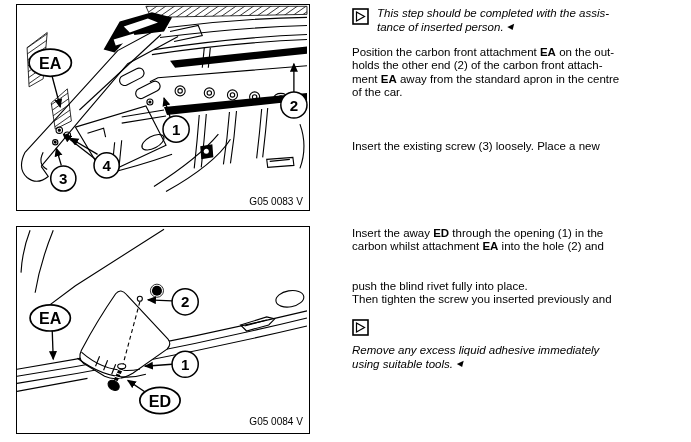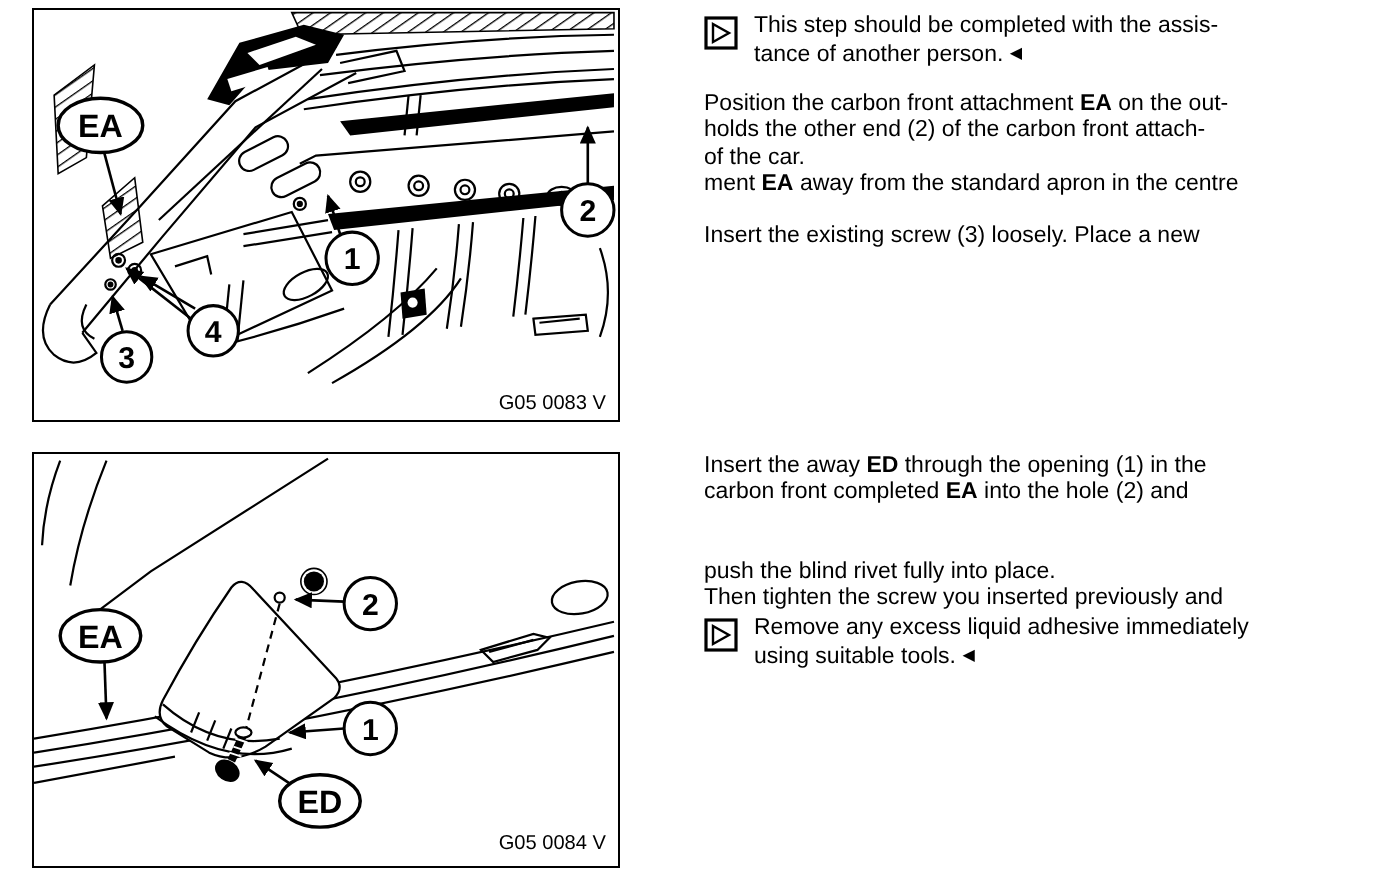--- a/index.html
+++ b/index.html
@@ -22,26 +22,26 @@
   .figure svg { display:block; width:100%; height:100%; }
 
   svg text { font-family:"Liberation Sans", sans-serif; fill:#000; }
   .lbl  { font-size:16px; font-weight:bold; text-anchor:middle; }
   .lbl2 { font-size:15px; font-weight:bold; text-anchor:middle; }
   .cap  { font-size:10px; text-anchor:end; }
 
   .tblock { position:absolute; left:352px; }
   #note1 { top:7px; }
   #step1 { top:46px; }
-  #step2 { top:112px; }
+  #step2 { top:140px; }
   #step3 { top:227px; }
   #step4 { top:280px; }
-  #note2 { top:308px; }
-
-  .note { display:flex; align-items:flex-start; gap:8px; }
+  #note2 { top:318px;flex-direction:column; }
+
+  .note { display:flex; align-items:flex-start; gap:8px;font-style:italic; }
   .note-icon { width:17px; height:17px; flex:0 0 auto; margin-top:1px; }
 
   .tline { font-size:11.5px; line-height:13.4px; white-space:nowrap; }
   .tline .bold { font-weight:bold; }
   .tline .marker { font-size:8px; vertical-align:1.5px; }
 </style>
 </head>
 <body>
 
 <div class="figure" id="fig1">
@@ -253,38 +253,38 @@
   </svg>
 </div>
 
 <div class="tblock note" id="note1">
   <svg class="note-icon" viewBox="0 0 17 17">
     <rect x="1" y="1" width="15" height="15" fill="none" stroke="#000" stroke-width="1.6"></rect>
     <path d="M4.5,4 L12.5,8.5 L4.5,13 Z" fill="none" stroke="#000" stroke-width="1.2"></path>
   </svg>
   <div>
       <div class="tline"><span>This step should be completed with the assis-</span></div>
-      <div class="tline"><span>tance of another person. </span><span class="marker">◀</span></div>
+      <div class="tline"><span>tance of inserted person. </span><span class="marker">◀</span></div>
     </div>
 </div>
 
 <div class="tblock" id="step1">
     <div class="tline"><span>Position the carbon front attachment </span><span class="bold">EA</span><span> on the out-</span></div>
     <div class="tline"><span>holds the other end (2) of the carbon front attach-</span></div>
+    <div class="tline"><span>ment </span><span class="bold">EA</span><span> away from the standard apron in the centre</span></div>
     <div class="tline"><span>of the car.</span></div>
-    <div class="tline"><span>ment </span><span class="bold">EA</span><span> away from the standard apron in the centre</span></div>
   </div>
 
 <div class="tblock" id="step2">
     <div class="tline"><span>Insert the existing screw (3) loosely. Place a new</span></div>
   </div>
 
 <div class="tblock" id="step3">
     <div class="tline"><span>Insert the away </span><span class="bold">ED</span><span> through the opening (1) in the</span></div>
-    <div class="tline"><span>carbon front completed </span><span class="bold">EA</span><span> into the hole (2) and</span></div>
+    <div class="tline"><span>carbon whilst attachment </span><span class="bold">EA</span><span> into the hole (2) and</span></div>
   </div>
 
 <div class="tblock" id="step4">
     <div class="tline"><span>push the blind rivet fully into place.</span></div>
     <div class="tline"><span>Then tighten the screw you inserted previously and</span></div>
   </div>
 
 <div class="tblock note" id="note2">
   <svg class="note-icon" viewBox="0 0 17 17">
     <rect x="1" y="1" width="15" height="15" fill="none" stroke="#000" stroke-width="1.6"></rect>

